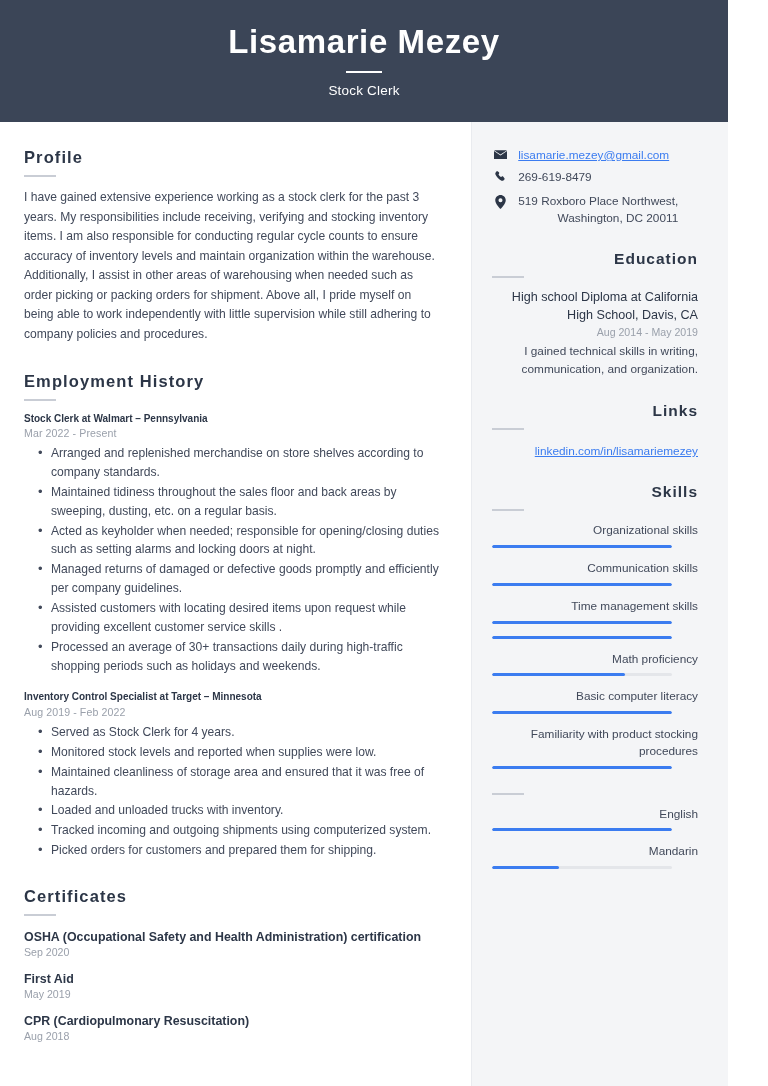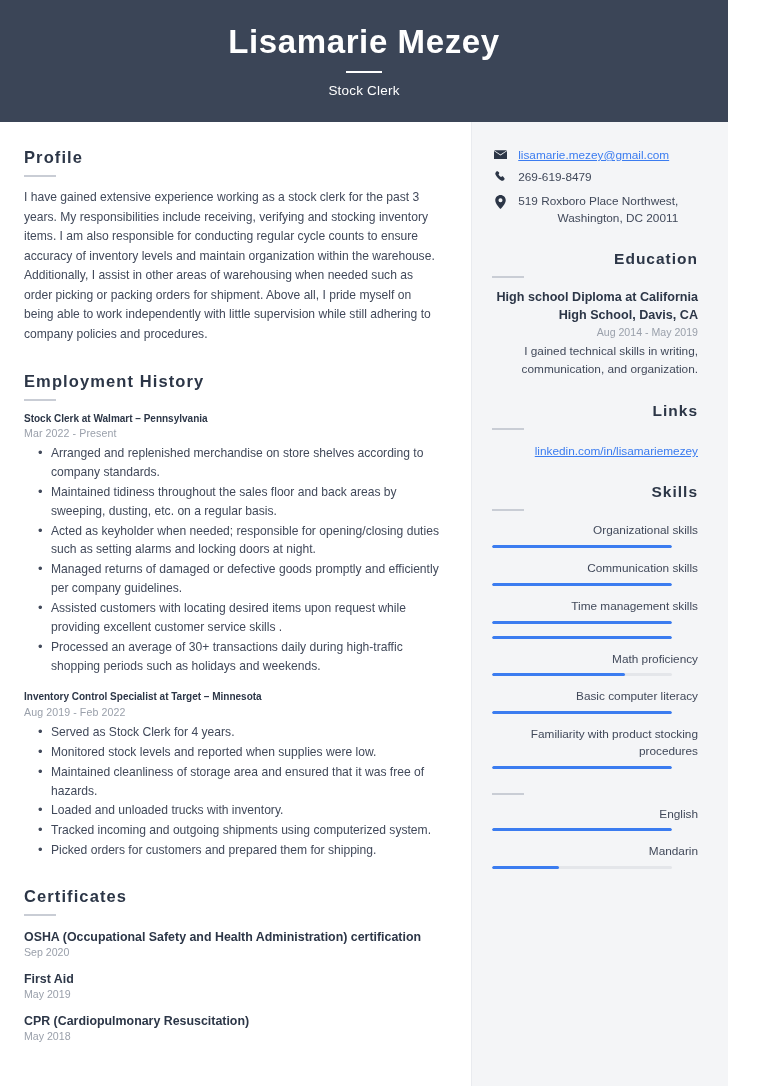--- a/index.html
+++ b/index.html
@@ -77,21 +77,21 @@
   .contact-ico {
     width:17px; min-width:17px; margin-right:9px;
     display:flex; justify-content:center; padding-top:2px;
   }
   .contact-ico svg { fill:#2c3647; display:block; }
   .contact-txt { font-size:11.8px; line-height:1.42; color:#41495a; }
   a.link { color:#3b7cf0; text-decoration:underline; font-size:11.8px; }
 
   
   .aside-block { margin-top:24px; }
-  .edu-title { font-size:12.6px; font-weight:700; color:#2c3647; line-height:1.38; }
+  .edu-title { font-size:12.6px; font-weight:400; color:#2c3647; line-height:1.38; }
   .edu-date { font-size:10.6px; color:#9aa0ab; margin-top:2px; }
   .edu-desc { font-size:11.8px; line-height:1.5; color:#41495a; margin-top:5px; }
 
   
   .skill { margin-bottom:12px; }
   .skill-label { font-size:11.8px; color:#41495a; line-height:1.42; margin-bottom:6px; }
   .bar { width:180px; height:3px; background:#e4e6ea; border-radius:2px; overflow:hidden; }
   .bar-fill { height:100%; background:#3b7cf0; border-radius:2px; }
 </style>
 </head>
@@ -153,21 +153,21 @@
         <div class="cert">
           <div class="cert-name">OSHA (Occupational Safety and Health Administration) certification</div>
           <div class="cert-date">Sep 2020</div>
         </div>
         <div class="cert">
           <div class="cert-name">First Aid</div>
           <div class="cert-date">May 2019</div>
         </div>
         <div class="cert">
           <div class="cert-name">CPR (Cardiopulmonary Resuscitation)</div>
-          <div class="cert-date">May 2018</div>
+          <div class="cert-date">Aug 2018</div>
         </div>
       </div>
 
     </div>
 
     <div class="aside">
 
       <div>
         <div class="contact-row">
           <span class="contact-ico">

